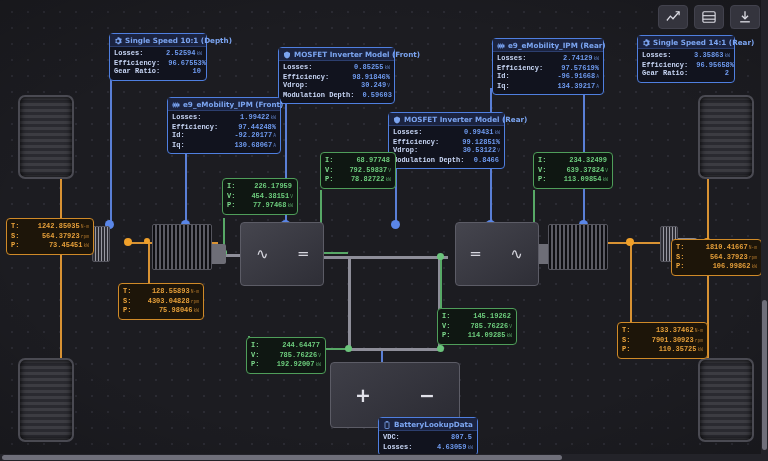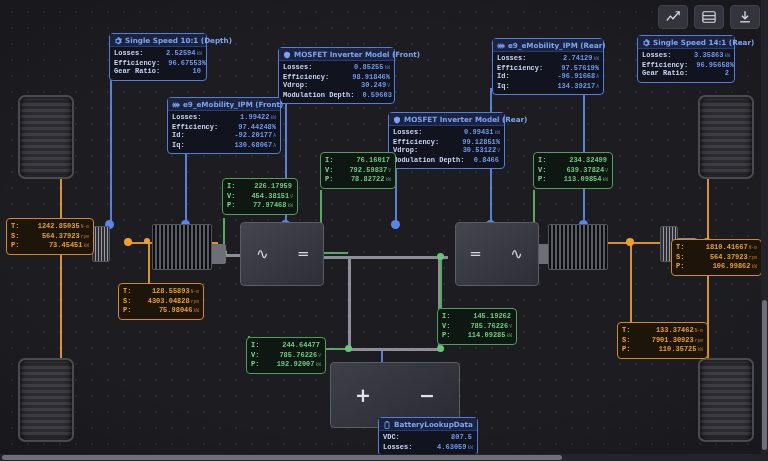--- a/index.html
+++ b/index.html
@@ -463,21 +463,21 @@
         <span class="lbl">P:</span>
         <span><span class="val">77.97468</span><span class="unit">kW</span></span>
       </div>
     </div>
   </div>
 
   <div class="card green" style="left:320px;top:152px;width:76px;">
     <div class="rows">
       <div class="row">
         <span class="lbl">I:</span>
-        <span><span class="val">76.16017</span><span class="unit"></span></span>
+        <span><span class="val">68.97748</span><span class="unit"></span></span>
       </div>
       <div class="row">
         <span class="lbl">V:</span>
         <span><span class="val">792.59837</span><span class="unit">V</span></span>
       </div>
       <div class="row">
         <span class="lbl">P:</span>
         <span><span class="val">78.82722</span><span class="unit">kW</span></span>
       </div>
     </div>

